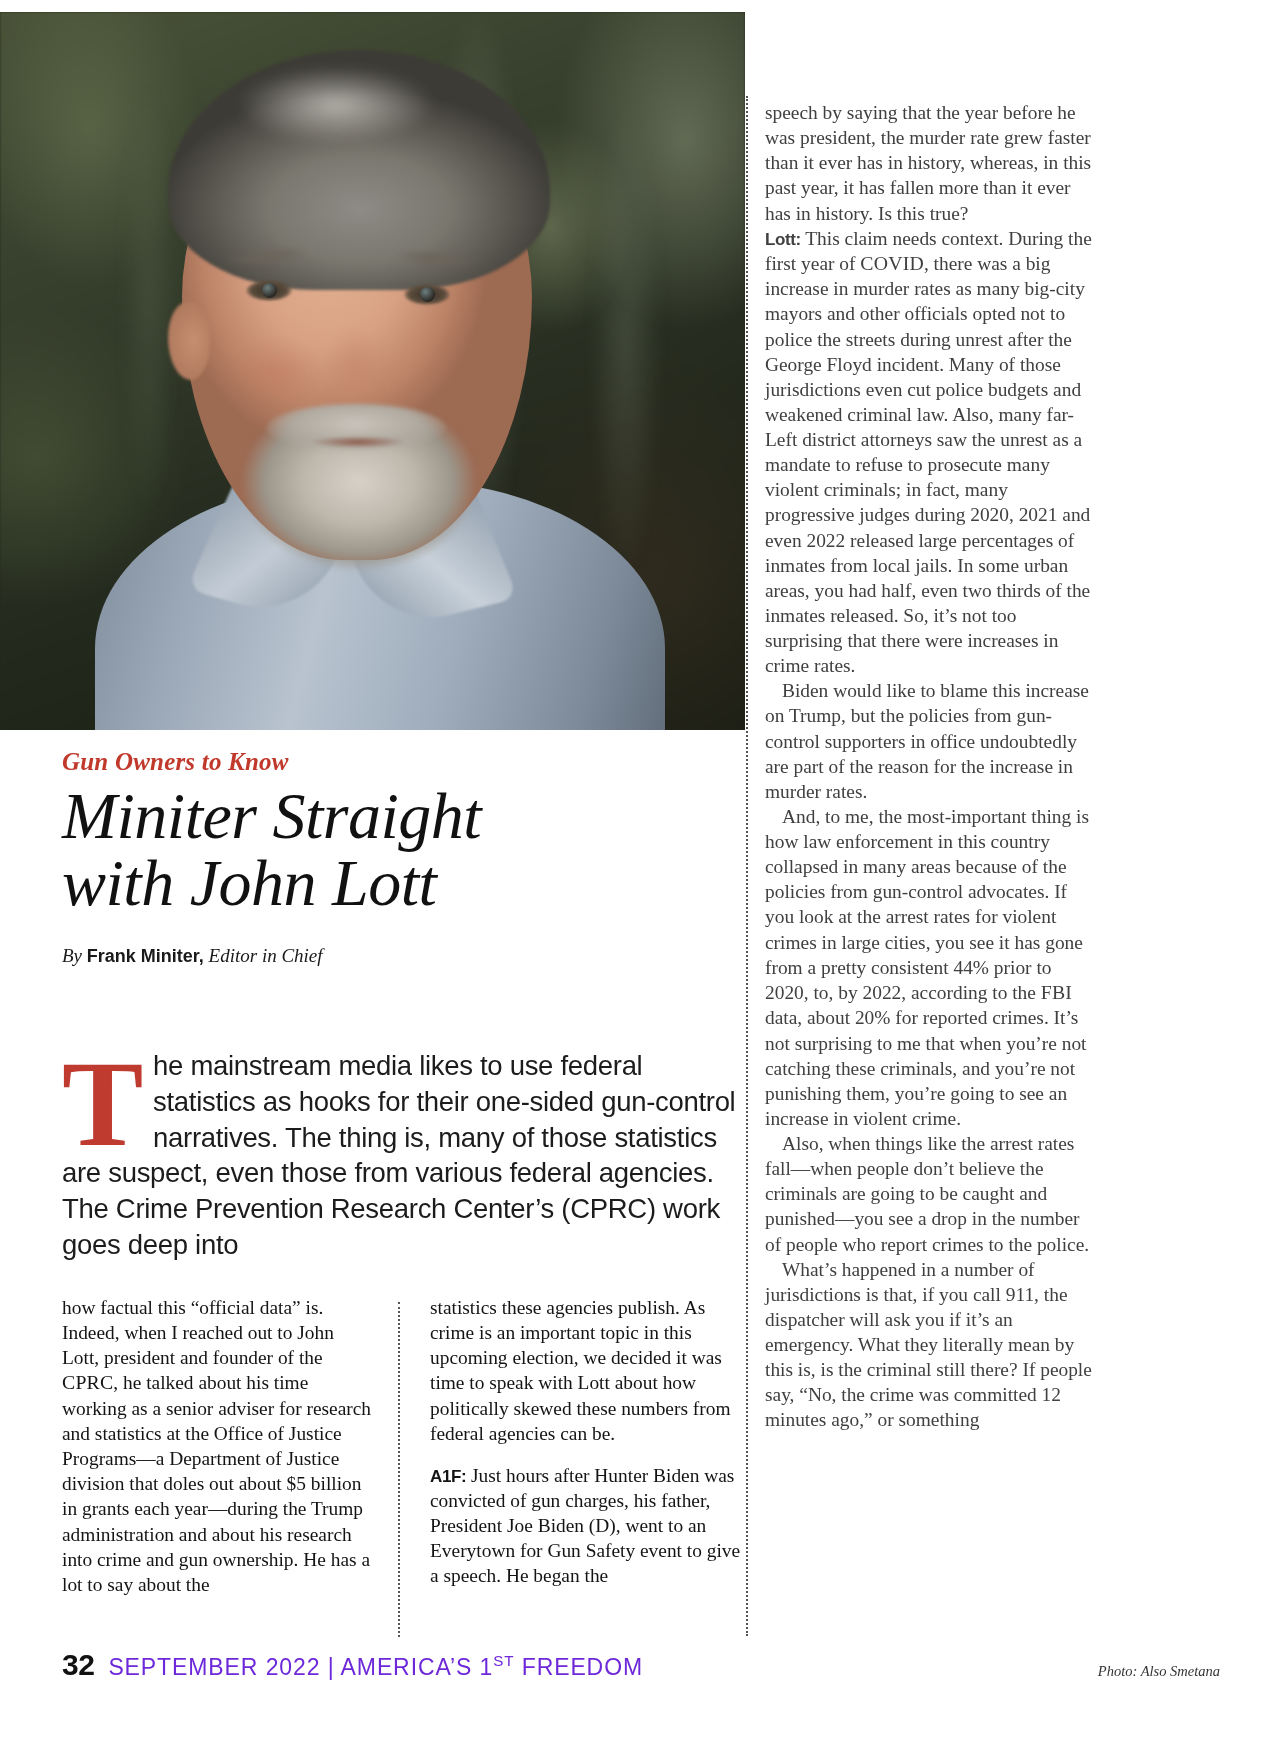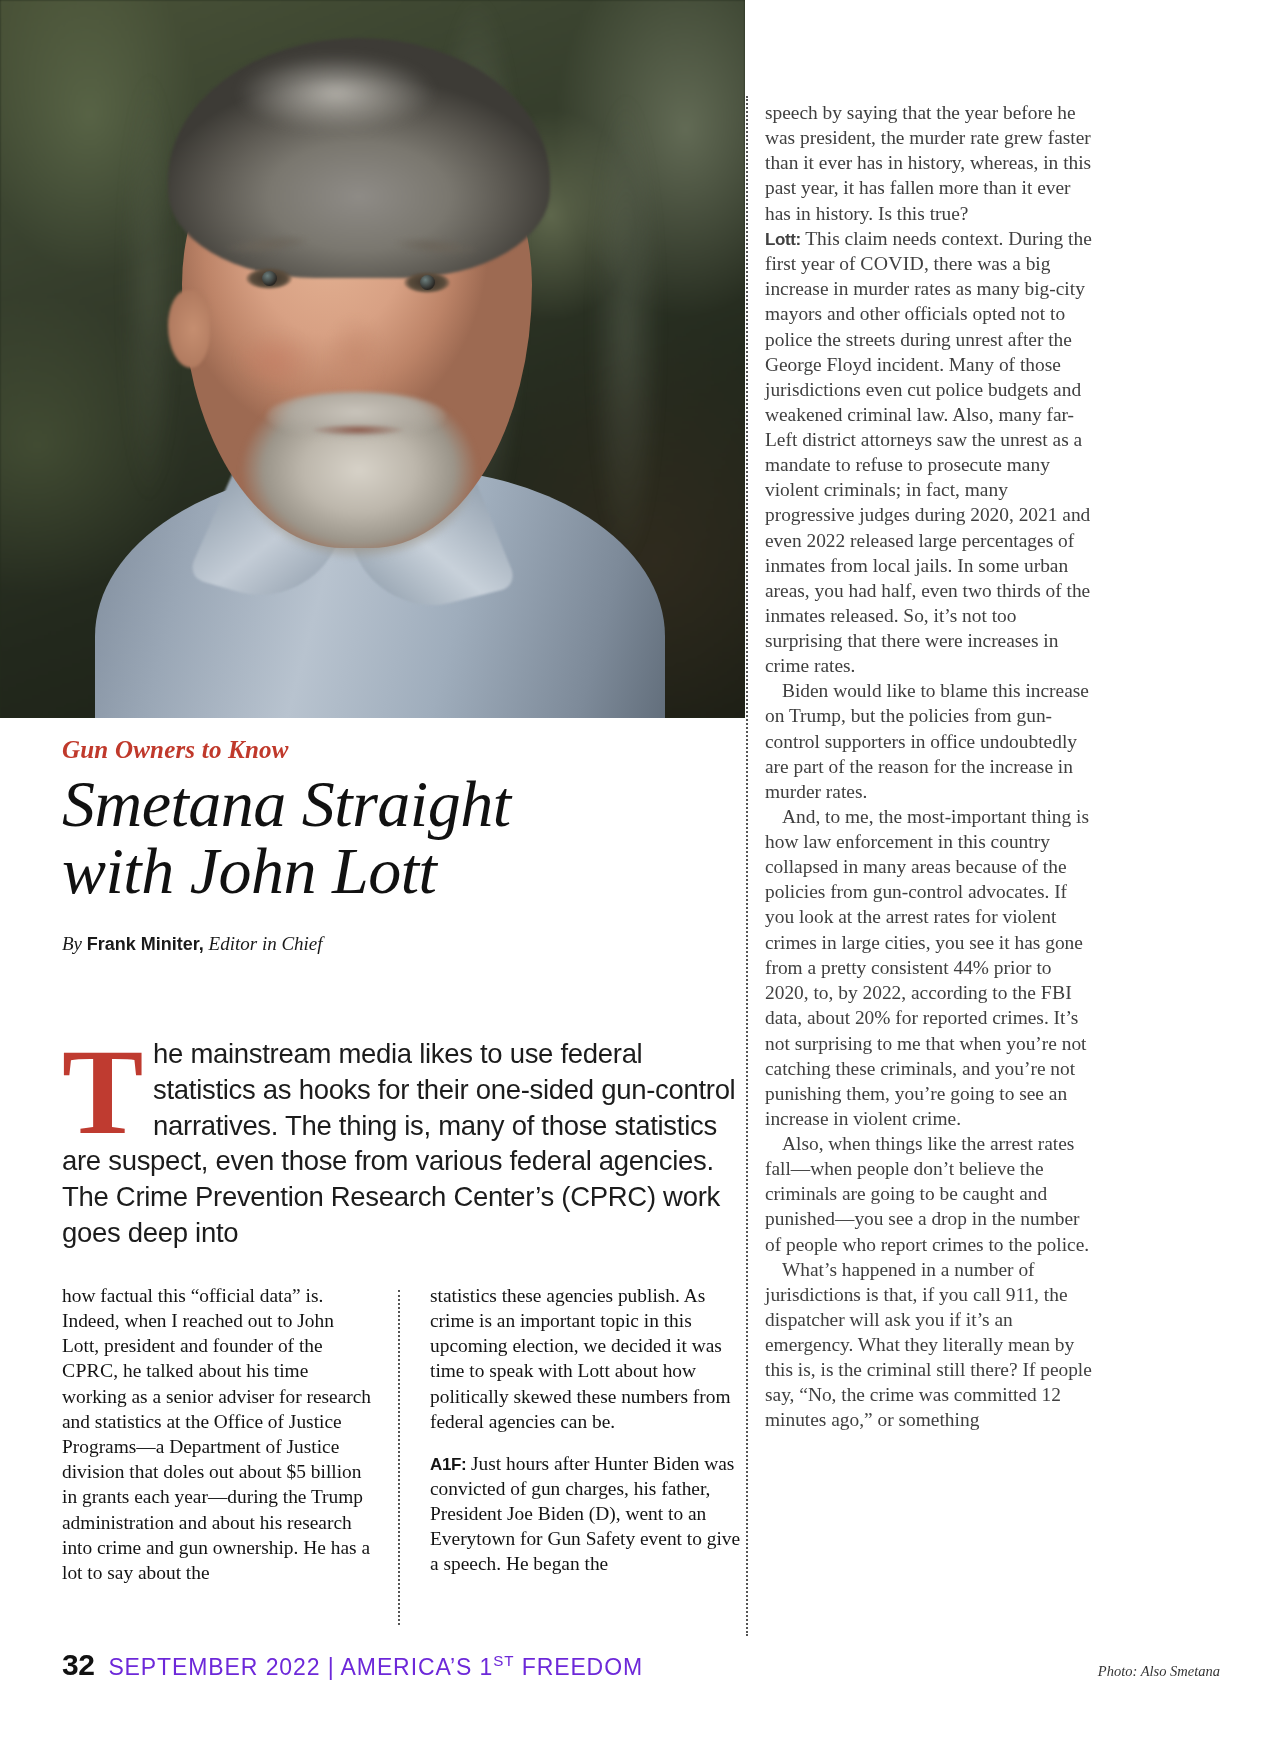--- a/index.html
+++ b/index.html
@@ -11,21 +11,21 @@
     font-family: "Liberation Serif", serif;
     overflow: hidden;
     position: relative;
   }
 
   .page { position: relative; width: 1280px; height: 1738px; background: #fff; }
 
   
   .left-side {
     position: absolute;
-    left: 0; top: 0;
+    left: 0; top: 12px;
     width: 745px;
     height: 1358px;
   }
 
   
   .photo-frame {
     position: absolute;
     left: 0; top: 0;
     width: 745px; height: 718px;
     overflow: hidden;
@@ -330,21 +330,21 @@
       <div class="pupil-r"></div>
       <div class="nose"></div>
       <div class="beard"></div>
       <div class="mustache"></div>
       <div class="mouth"></div>
     </div>
 
     <div class="headline-block">
       <div class="kicker">Gun Owners to Know</div>
       <h1 class="headline">
-        <span>Smetana Straight</span><br>
+        <span>Miniter Straight</span><br>
         <span>with John Lott</span>
       </h1>
       <div class="byline">
         <span>By</span>
         <b>Frank Miniter,</b>
         <span>Editor in Chief</span>
       </div>
     </div>
 
     <div class="intro">

